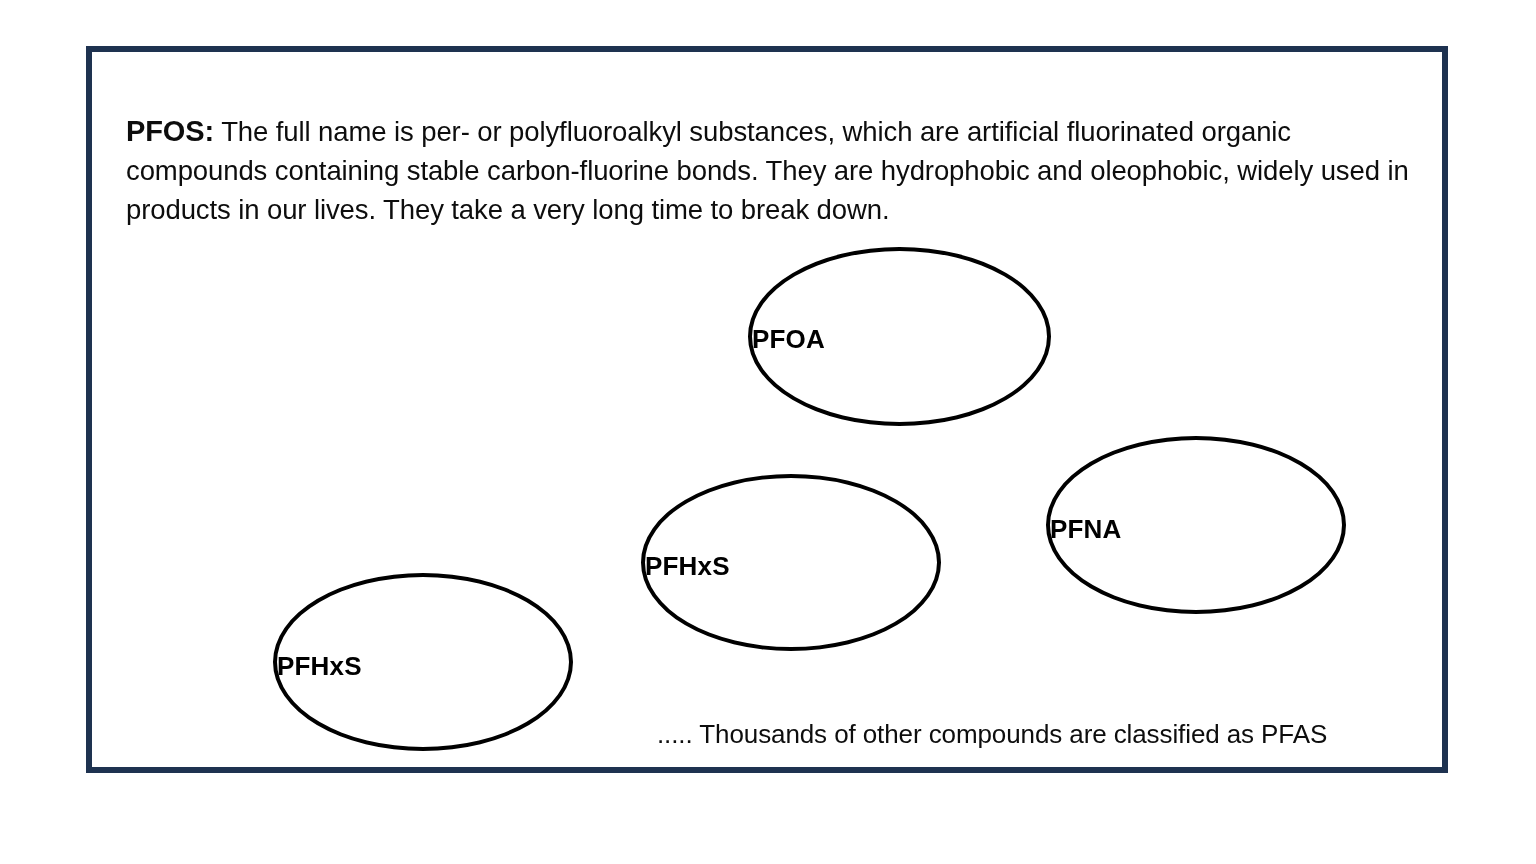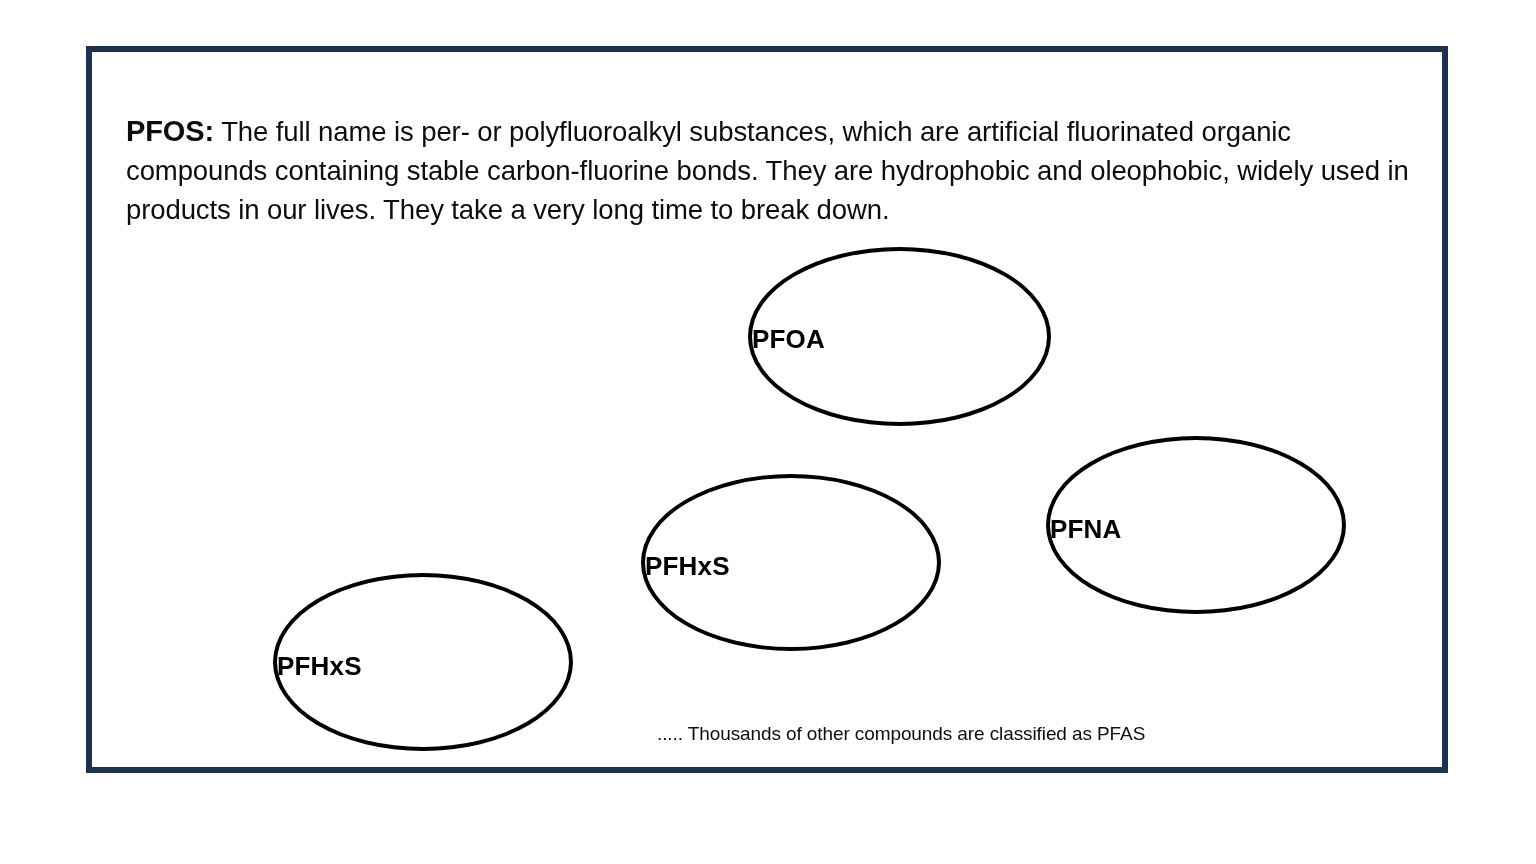--- a/index.html
+++ b/index.html
@@ -86,21 +86,21 @@
   #ellipse-pfhxs .ellipse-label { top: 73px; }
 
   #ellipse-genx  { left: 181px; top: 521px; width: 300px; height: 178px; }
   #ellipse-genx  .ellipse-label { top: 74px; }
 
   
   #caption {
     position: absolute;
     left: 565px;  
     top: 664px;   
-    font-size: 19px;
+    font-size: 26px;
     line-height: 36px;
     color: #0d0d0d;
     letter-spacing: -0.1px;
     white-space: nowrap;
   }
 </style>
 </head>
 <body>
 
 <div id="canvas">

